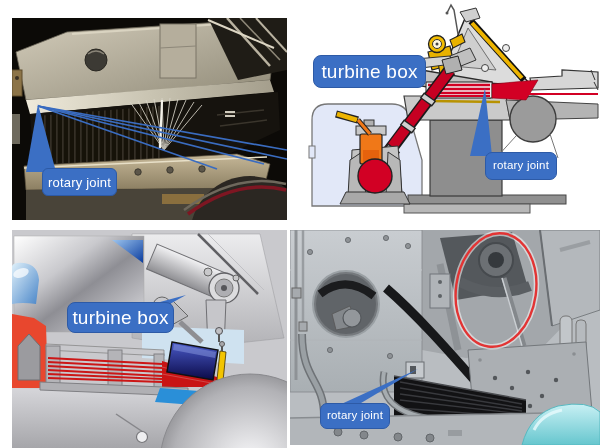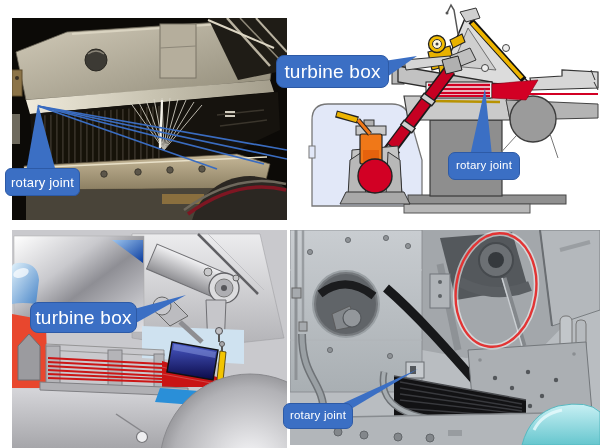--- a/index.html
+++ b/index.html
@@ -6,21 +6,21 @@
   #stage{
     position:relative;width:600px;height:448px;background:#ffffff;overflow:hidden;
     font-family:"Liberation Sans",sans-serif;
   }
   .panel{position:absolute;}
   .panel svg{display:block;}
   #overlay{position:absolute;left:0;top:0;width:600px;height:448px;pointer-events:none;}
   .callout{
     position:absolute;background:#3b6fc4;border:1px solid #2d5aa6;color:#ffffff;
     display:flex;align-items:center;justify-content:center;line-height:1;
-    box-sizing:border-box;z-index:5;letter-spacing:0.2px;
+    box-sizing:border-box;z-index:5;letter-spacing:0.2px;margin-left:37px;
   }
   .callout.big{border-radius:8px;font-size:19px;}
   .callout.small{border-radius:7px;font-size:11.5px;}
   #callout-tl{left:5px;top:168px;width:75px;height:28px;border-radius:6px;font-size:13px;}
   #callout-tr-turbine{left:276px;top:55px;width:113px;height:33px;}
   #callout-tr-rotary{left:448px;top:152px;width:72px;height:28px;}
   #callout-bl-turbine{left:30px;top:302px;width:107px;height:31px;}
   #callout-br-rotary{left:283px;top:403px;width:70px;height:26px;}
 </style>
 </head>

